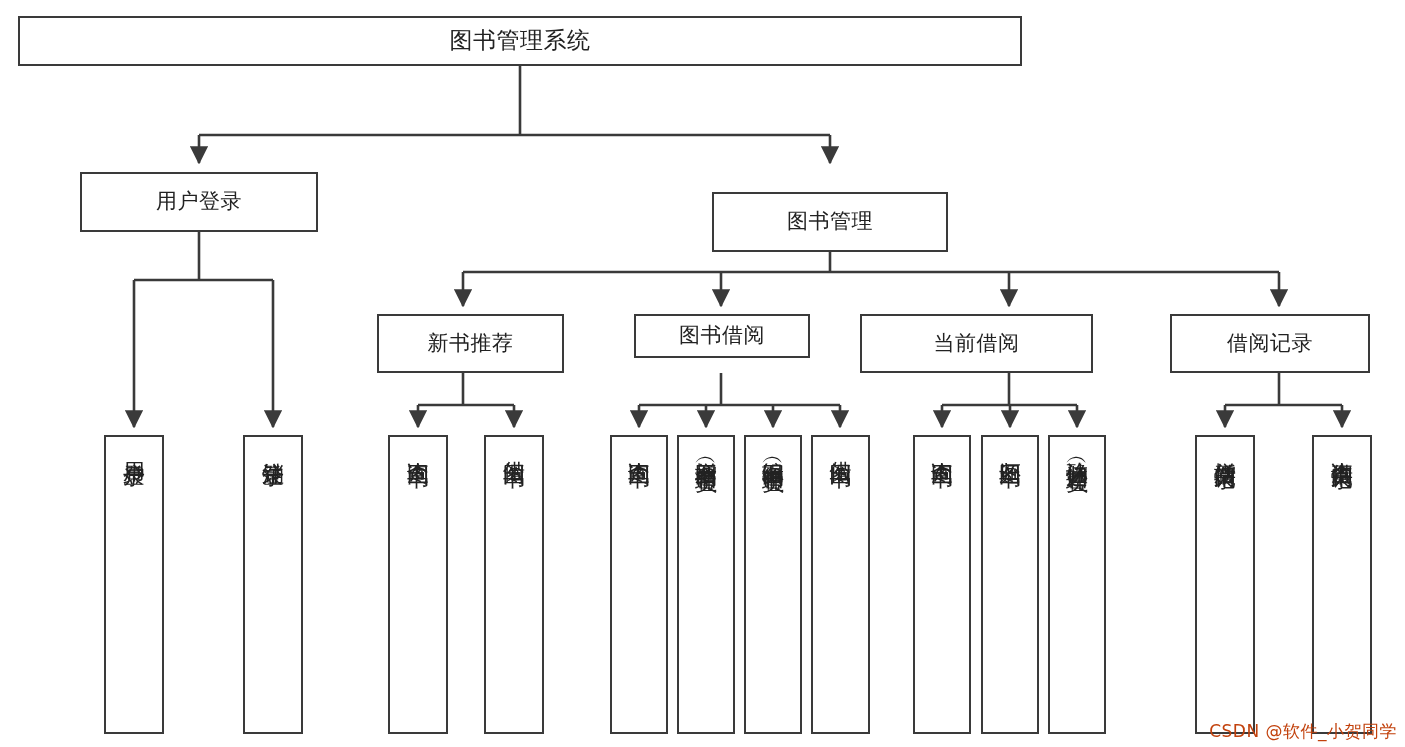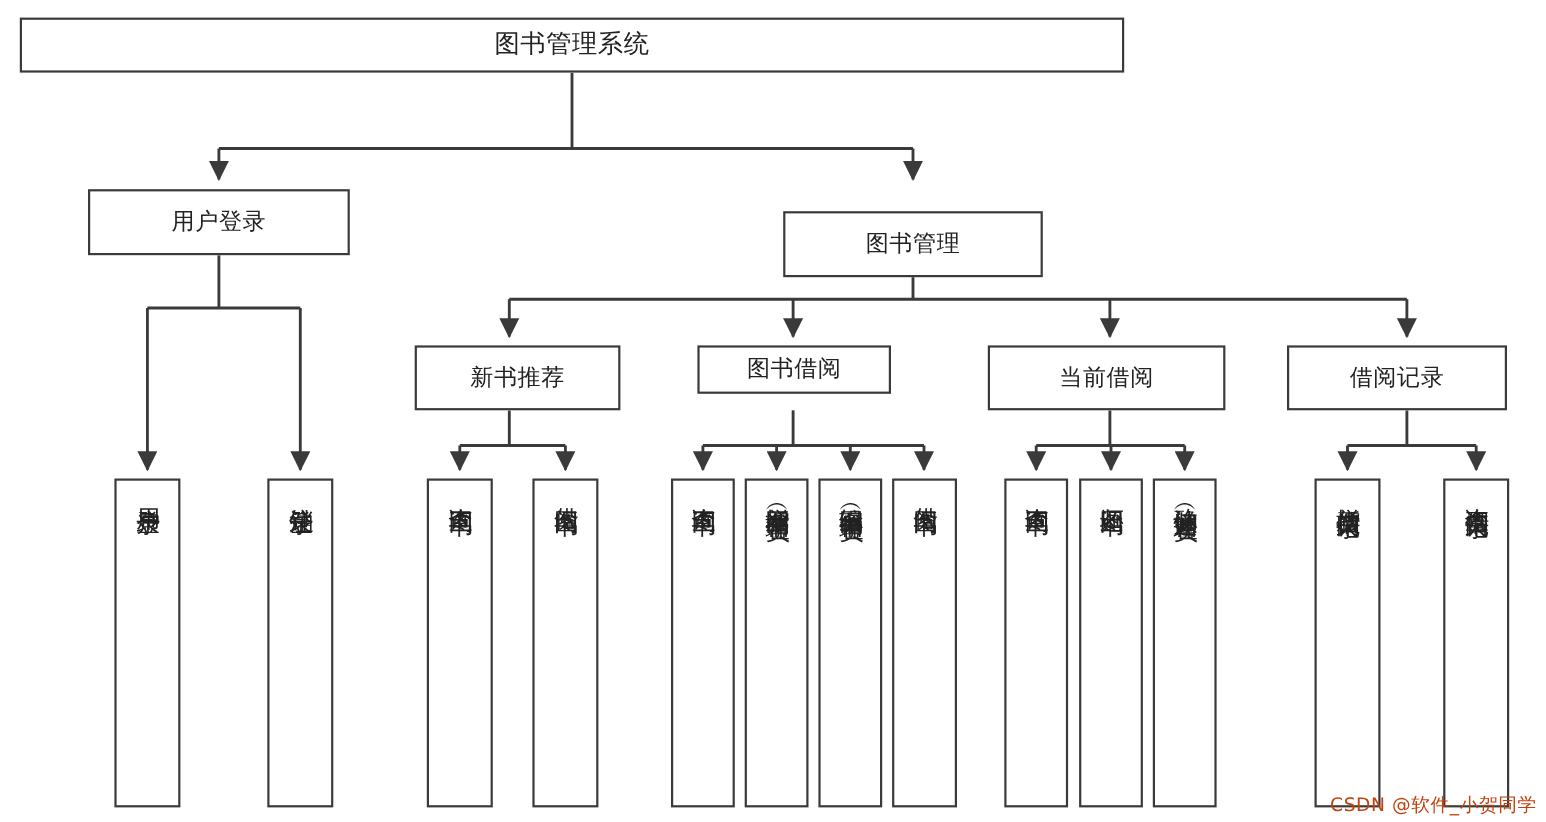--- a/index.html
+++ b/index.html
@@ -150,21 +150,21 @@
       </div>
       <div class="node branch" style="left: 712px; top: 172px; width: 236px; height: 60px; margin-top: 20px;">
         <span class="label">图书管理</span>
       </div>
       <div class="node branch" style="left: 361px; top: 314px; width: 187px; height: 59px; margin-left: 16px;">
         <span class="label">新书推荐</span>
       </div>
       <div class="node branch" style="left: 634px; top: 314px; width: 176px; height: 44px;">
         <span class="label">图书借阅</span>
       </div>
-      <div class="node branch" style="left: 898px; top: 314px; width: 216px; height: 59px;">
+      <div class="node branch" style="left: 860px; top: 314px; width: 233px; height: 59px;">
         <span class="label">当前借阅</span>
       </div>
       <div class="node branch" style="left: 1170px; top: 314px; width: 200px; height: 59px;">
         <span class="label">借阅记录</span>
       </div>
       <div class="node leaf" style="left: 104px; top: 435px; width: 60px; height: 299px;">
         <span class="label">用户登录</span>
       </div>
       <div class="node leaf" style="left: 243px; top: 435px; width: 60px; height: 299px;">
         <span class="label">注销登录</span>

